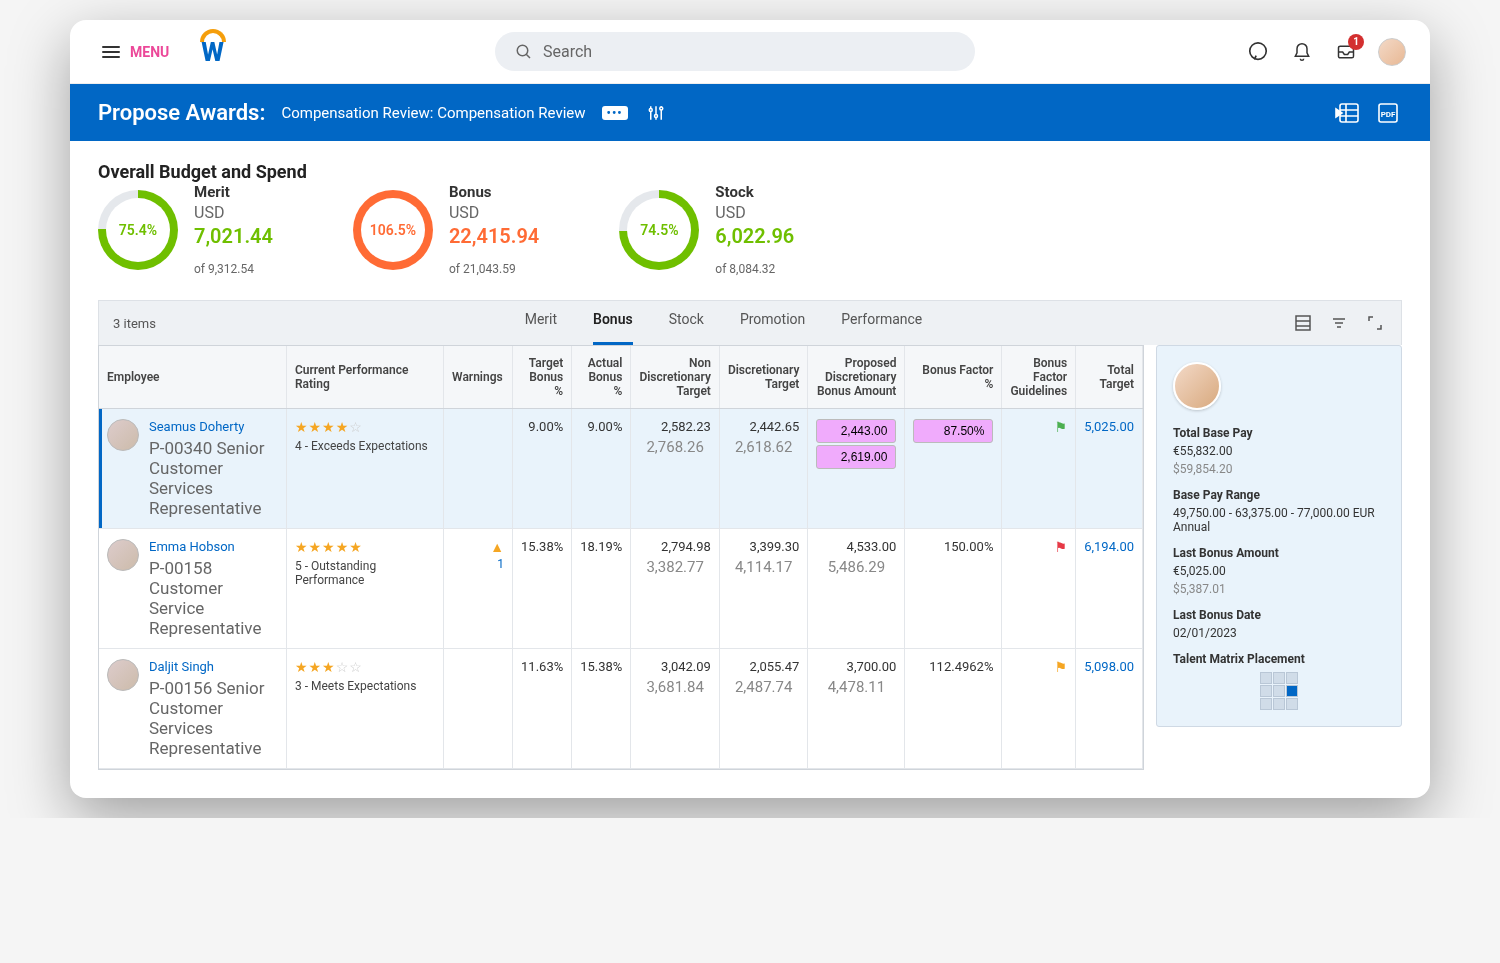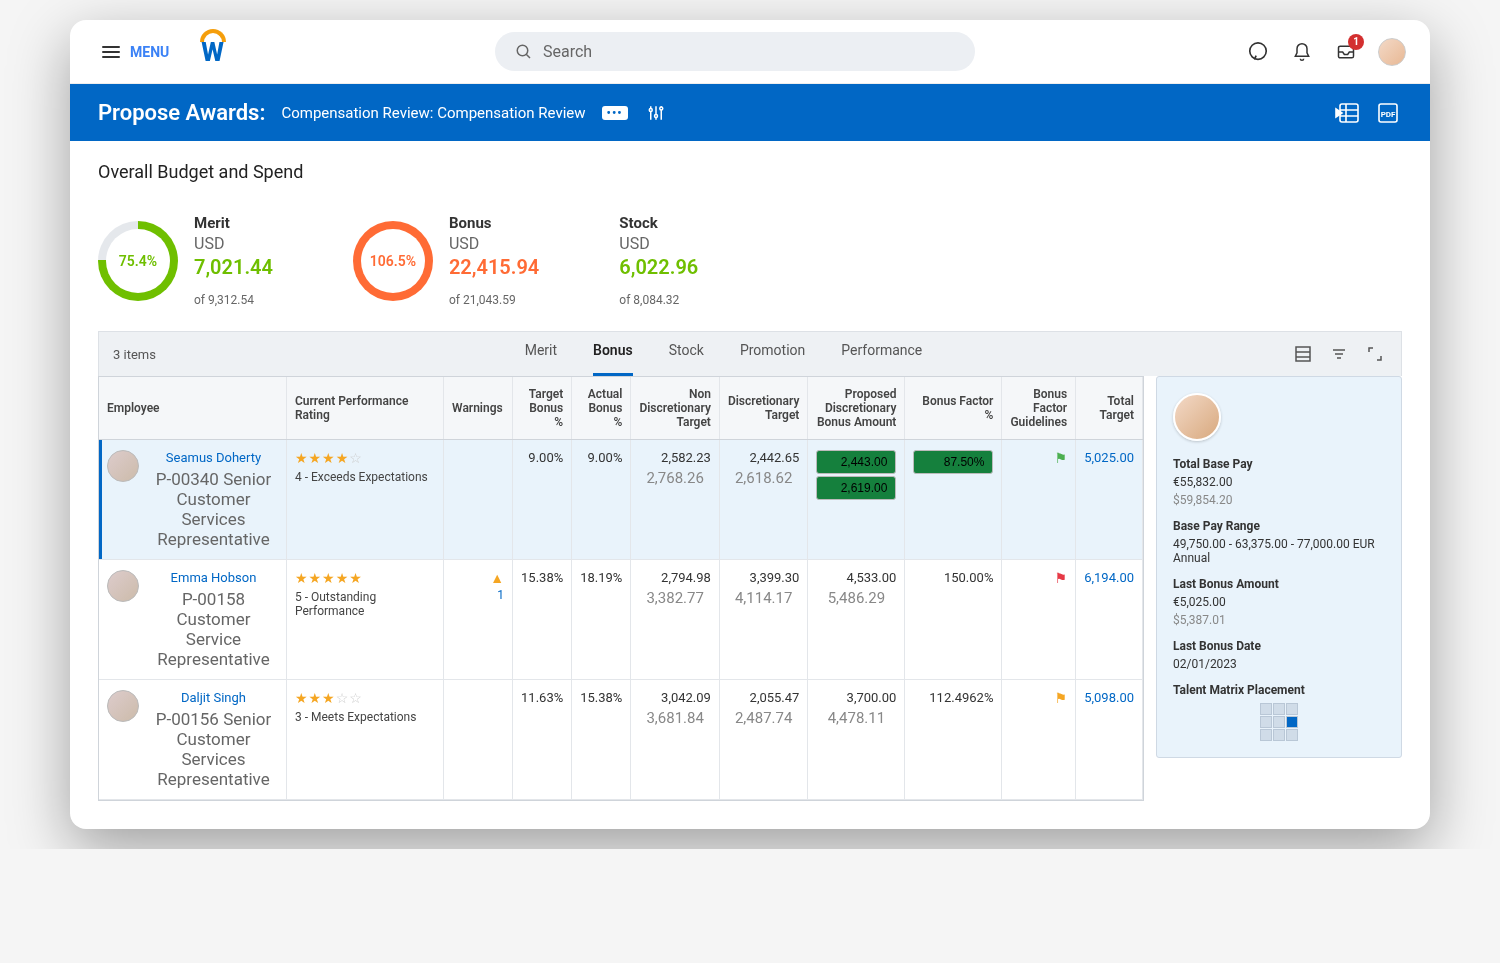--- a/index.html
+++ b/index.html
@@ -1,21 +1,21 @@
 <!DOCTYPE html>
 <html><head>
 <meta charset="utf-8">
 <style>
 * { box-sizing: border-box; margin: 0; padding: 0; }
 body { font-family: -apple-system, BlinkMacSystemFont, "Segoe UI", Roboto, Arial, sans-serif; background: #f5f5f5; display: flex; justify-content: center; padding: 20px; }
 .app { width: 1360px; background: #fff; border-radius: 16px; overflow: hidden; box-shadow: 0 20px 60px rgba(0,0,0,0.35); }
 
 
 .topbar { display: flex; align-items: center; padding: 10px 24px; height: 64px; border-bottom: 1px solid #eee; }
-.menu-btn { display: flex; align-items: center; gap: 10px; font-weight: 700; font-size: 14px; color: #3b82f6; cursor: pointer; padding: 8px; }
+.menu-btn { display: flex; align-items: center; gap: 10px; font-weight: 700; font-size: 14px; color: #ec4899; cursor: pointer; padding: 8px; }
 .hamburger { display: inline-flex; flex-direction: column; gap: 3px; }
 .hamburger span { width: 18px; height: 2px; background: #333; border-radius: 1px; }
 .logo { margin-left: 24px; font-size: 26px; font-weight: 800; color: #0167c5; position: relative; }
 .logo-arc { width: 26px; height: 13px; border: 4px solid #f59e0b; border-bottom: none; border-top-left-radius: 26px; border-top-right-radius: 26px; position: absolute; top: -8px; left: -1px; }
 .search-wrap { flex: 1; display: flex; justify-content: center; }
 .search { display: flex; align-items: center; gap: 10px; background: #eceff3; border-radius: 24px; padding: 10px 20px; width: 480px; color: #666; }
 .topbar-icons { display: flex; align-items: center; gap: 20px; }
 .icon-btn { width: 24px; height: 24px; display: flex; align-items: center; justify-content: center; cursor: pointer; position: relative; }
 .badge { position: absolute; top: -6px; right: -6px; background: #d32f2f; color: #fff; border-radius: 10px; font-size: 10px; width: 16px; height: 16px; display: flex; align-items: center; justify-content: center; font-weight: 700; }
 .avatar-top { width: 28px; height: 28px; border-radius: 50%; background: linear-gradient(135deg,#f3d9c7,#e8b894); border: 1px solid #ccc; }
@@ -23,21 +23,21 @@
 
 .blue-header { background: #0167c5; color: #fff; padding: 16px 28px; display: flex; align-items: center; gap: 16px; }
 .blue-header h1 { font-size: 22px; font-weight: 600; }
 .breadcrumb { font-size: 15px; font-weight: 400; }
 .tag-menu { background: #fff; color: #0167c5; border-radius: 3px; padding: 0 5px; font-size: 12px; font-weight: 700; letter-spacing: 1px; }
 .blue-header .spacer { flex: 1; }
 .hdr-icon { width: 26px; height: 22px; cursor: pointer; }
 
 
 .content { padding: 20px 28px 28px 28px; }
-.section-title { font-size: 18px; font-weight: 400; margin-bottom: 32px; color: #222; }
+.section-title { font-size: 18px; font-weight: 700; margin-bottom: 1px; color: #222; }
 .budget-cards { display: flex; gap: 80px; margin-bottom: 24px; }
 .card { display: flex; align-items: center; gap: 16px; }
 .donut { width: 80px; height: 80px; border-radius: 50%; display: flex; align-items: center; justify-content: center; font-size: 14px; font-weight: 600; position: relative; }
 .donut-inner { width: 64px; height: 64px; background: #fff; border-radius: 50%; display: flex; align-items: center; justify-content: center; }
 .card-info .card-title { font-weight: 700; font-size: 15px; color: #333; }
 .card-info .card-currency { font-size: 16px; color: #666; margin-top: 2px; }
 .card-info .card-amount { font-size: 20px; font-weight: 600; margin-top: 2px; }
 .card-info .card-of { font-size: 12px; color: #666; margin-top: 14px; }
 
 
@@ -51,34 +51,34 @@
 
 
 .main-row { display: flex; gap: 12px; align-items: flex-start; }
 .table-wrap { flex: 1; border: 1px solid #cfd4da; }
 
 table { width: 100%; border-collapse: collapse; }
 thead th { background: #f5f7f9; font-size: 12px; color: #444; font-weight: 600; padding: 10px 8px; text-align: right; border-bottom: 1px solid #cfd4da; border-right: 1px solid #e3e6ea; vertical-align: middle; }
 thead th:first-child, thead th:nth-child(2), thead th:nth-child(3) { text-align: left; }
 tbody td { font-size: 13px; padding: 10px 8px; border-bottom: 1px solid #e3e6ea; border-right: 1px solid #e3e6ea; vertical-align: top; text-align: right; color: #333; }
 tbody tr.selected { background: #e9f3fb; box-shadow: inset 3px 0 0 #0167c5; }
-td.emp-cell { text-align: center; width: 200px; }
+td.emp-cell { text-align: left; width: 200px; }
 td.rating-cell { text-align: left; width: 210px; }
 td.warn-cell { text-align: right; width: 70px; }
 .emp-row { display: flex; gap: 10px; }
 .emp-avatar { width: 32px; height: 32px; border-radius: 50%; background: linear-gradient(135deg,#dcc,#cba); flex-shrink: 0; border: 1px solid #bbb; }
 .emp-name { color: #0167c5; font-size: 13px; }
 .emp-sub { color: #666; font-size: 17px; margin-top: 4px; max-width: 140px; }
 .stars { color: #f5a623; font-size: 14px; letter-spacing: 1px; }
 .stars .empty { color: #ccc; }
 .rating-text { font-size: 12px; color: #444; margin-top: 4px; }
 .subval { color: #888; font-size: 15px; margin-top: 4px; text-align: center; }
 .link { color: #0167c5; }
 .input-cell { display: flex; flex-direction: column; align-items: flex-end; gap: 2px; }
-.input-box { border: 1px solid #bbb; border-radius: 3px; padding: 4px 8px; font-size: 12px; text-align: right; width: 80px; background: #15803d; }
+.input-box { border: 1px solid #bbb; border-radius: 3px; padding: 4px 8px; font-size: 12px; text-align: right; width: 80px; background: #f0abfc; }
 .flag { font-size: 14px; }
 .flag.green { color: #4caf50; }
 .flag.red { color: #e63946; }
 .flag.yellow { color: #f5a623; }
 .warn-tri { color: #f5a623; font-size: 14px; }
 .warn-num { color: #0167c5; font-size: 12px; display: block; margin-top: 2px; }
 
 
 .sidepanel { width: 246px; background: #e9f3fb; border: 1px solid #cfd9e4; border-radius: 3px; padding: 16px; font-size: 12px; }
 .sp-avatar { width: 48px; height: 48px; border-radius: 50%; background: linear-gradient(135deg,#f3d9c7,#d8a97e); border: 2px solid #fff; box-shadow: 0 1px 3px rgba(0,0,0,0.2); margin-bottom: 16px; }
@@ -194,20 +194,23 @@
       <div class="donut-inner" style="color:#ff6b35">106.5%</div>
     </div>
     <div class="card-info">
       <div class="card-title">Bonus</div>
       <div class="card-currency">USD</div>
       <div class="card-amount" style="color:#ff6b35">22,415.94</div>
       <div class="card-of">of 21,043.59</div>
     </div>
         </div>
         <div class="card">
+    <div class="donut" style="background:conic-gradient(#6fbf00 0deg 268.2deg, #e5e8ec 268.2deg 360deg);">
+      <div class="donut-inner" style="color:#6fbf00">74.5%</div>
+    </div>
     <div class="card-info">
       <div class="card-title">Stock</div>
       <div class="card-currency">USD</div>
       <div class="card-amount" style="color:#6fbf00">6,022.96</div>
       <div class="card-of">of 8,084.32</div>
     </div>
         </div>
       </div>
 
     <div class="table-toolbar">

